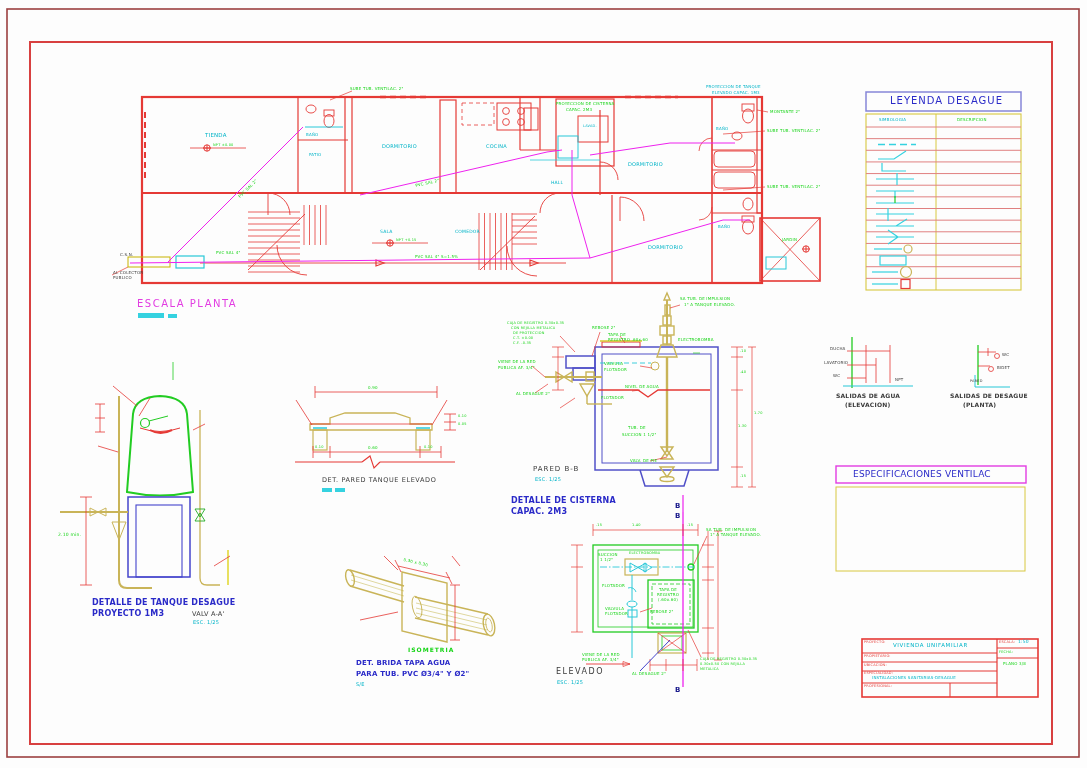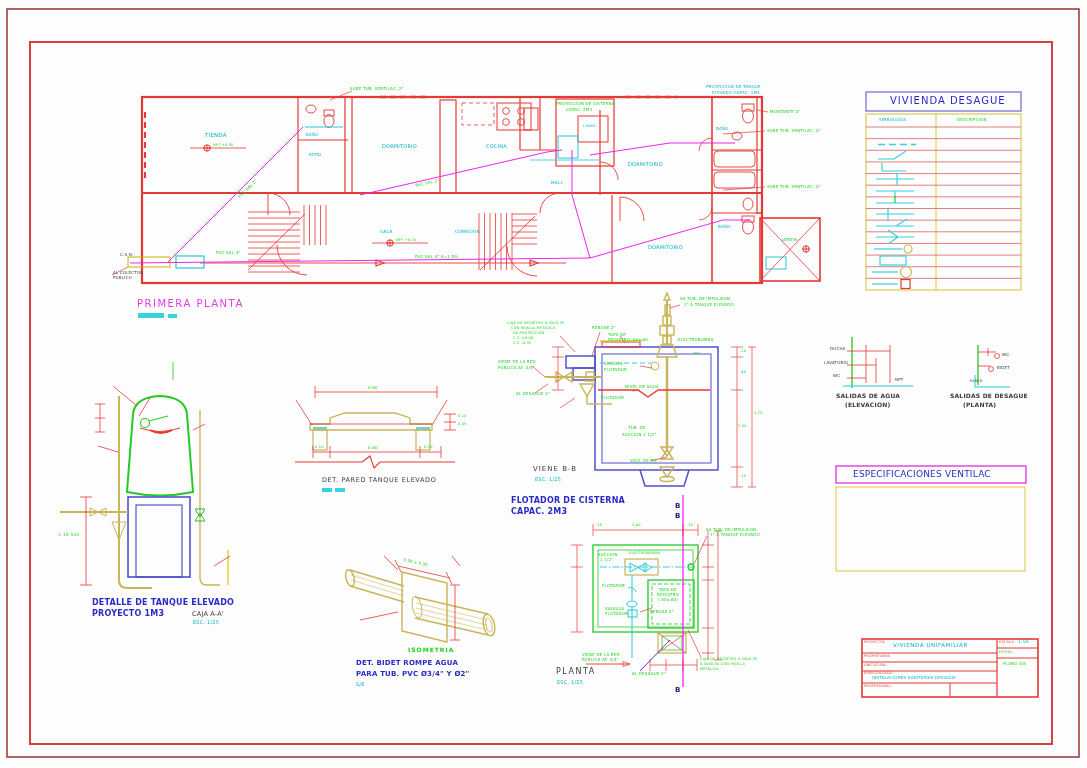--- a/index.html
+++ b/index.html
@@ -649,25 +649,25 @@
         <rect x="690" y="205" width="12" height="3" fill="#1bdb1b" stroke="none"></rect>
         <rect x="695" y="351" width="18" height="3" fill="#1bdb1b" stroke="none"></rect>
         <rect x="860" y="371" width="10" height="3" fill="#1bdb1b" stroke="none"></rect>
         <rect x="869" y="368" width="10" height="3" fill="#1bdb1b" stroke="none"></rect>
         <rect x="886" y="360" width="3" height="12" fill="#1bdb1b" stroke="none"></rect>
         <rect x="981" y="347" width="9" height="3" fill="#1bdb1b" stroke="none"></rect>
         <rect x="981" y="361" width="9" height="3" fill="#1bdb1b" stroke="none"></rect>
       </g>
 </svg>
 
-<div class="t c-bl s10" style="left:890px;top:96px;letter-spacing:1px">VIVIENDA DESAGUE</div>
+<div class="t c-bl s10" style="left:890px;top:96px;letter-spacing:1px">LEYENDA DESAGUE</div>
 <div class="t c-cy s4" style="left:879px;top:118px">SIMBOLOGIA</div>
 <div class="t c-gn s4" style="left:957px;top:118px">DESCRIPCION</div>
 
-<div class="t c-mg s10" style="left:137px;top:299px;letter-spacing:1.5px">PRIMERA PLANTA</div>
+<div class="t c-mg s10" style="left:137px;top:299px;letter-spacing:1.5px">ESCALA PLANTA</div>
 <div class="cbar" style="left:138px;top:313px;width:26px;height:5px"></div>
 <div class="cbar" style="left:168px;top:314px;width:9px;height:4px"></div>
 
 <div class="t c-cy s55" style="left:205px;top:133px">TIENDA</div>
 <div class="t c-cy s4" style="left:306px;top:133px">BAÑO</div>
 <div class="t c-cy s4" style="left:309px;top:153px">PATIO</div>
 <div class="t c-cy s5" style="left:382px;top:144px">DORMITORIO</div>
 <div class="t c-cy s5" style="left:486px;top:144px">COCINA</div>
 <div class="t c-cy s45" style="left:551px;top:181px">HALL</div>
 <div class="t c-cy s45" style="left:380px;top:230px">SALA</div>
@@ -690,39 +690,39 @@
 <div class="t c-bk s4" style="left:120px;top:253px">C.S.N.</div>
 <div class="t c-bk s4" style="left:113px;top:271px">AL COLECTOR</div>
 <div class="t c-bk s4" style="left:113px;top:276px">PUBLICO</div>
 <div class="t c-gn s4" style="left:216px;top:251px">PVC SAL 4"</div>
 <div class="t c-gn s4" style="left:415px;top:255px">PVC SAL 4" S=1.5%</div>
 <div class="t c-gn s4" style="left:238px;top:196px;transform:rotate(-45deg);transform-origin:left top">PVC SAL 2"</div>
 <div class="t c-gn s4" style="left:415px;top:184px;transform:rotate(-13deg);transform-origin:left top">PVC SAL 2"</div>
 <div class="t c-gn s3" style="left:213px;top:144px">NPT ±0.00</div>
 <div class="t c-gn s3" style="left:396px;top:239px">NPT +0.15</div>
 
-<div class="t c-bl s8 b" style="left:92px;top:599px">DETALLE DE TANQUE ELEVADO</div>
+<div class="t c-bl s8 b" style="left:92px;top:599px">DETALLE DE TANQUE DESAGUE</div>
 <div class="t c-bl s8 b" style="left:92px;top:610px">PROYECTO 1M3</div>
-<div class="t c-bk s65" style="left:192px;top:611px">CAJA  A-A'</div>
+<div class="t c-bk s65" style="left:192px;top:611px">VALV  A-A'</div>
 <div class="t c-cy s5" style="left:193px;top:620px">ESC. 1/25</div>
 <div class="t c-gn s45" style="left:58px;top:533px">2.10 min.</div>
 
 <div class="t c-bk s65" style="left:322px;top:477px;letter-spacing:.6px">DET. PARED TANQUE ELEVADO</div>
 <div class="cbar" style="left:322px;top:488px;width:10px;height:4px"></div>
 <div class="cbar" style="left:335px;top:488px;width:10px;height:4px"></div>
 <div class="t c-gn s4" style="left:368px;top:386px">0.90</div>
 <div class="t c-gn s4" style="left:368px;top:446px">0.60</div>
 <div class="t c-gn s3" style="left:315px;top:446px">0.10</div>
 <div class="t c-gn s3" style="left:424px;top:446px">0.10</div>
 <div class="t c-gn s3" style="left:458px;top:415px">0.10</div>
 <div class="t c-gn s3" style="left:458px;top:423px">0.05</div>
 
-<div class="t c-bk s7" style="left:533px;top:466px;letter-spacing:1px">VIENE B-B</div>
+<div class="t c-bk s7" style="left:533px;top:466px;letter-spacing:1px">PARED B-B</div>
 <div class="t c-cy s5" style="left:535px;top:477px">ESC. 1/25</div>
-<div class="t c-bl s8 b" style="left:511px;top:497px">FLOTADOR DE CISTERNA</div>
+<div class="t c-bl s8 b" style="left:511px;top:497px">DETALLE DE CISTERNA</div>
 <div class="t c-bl s8 b" style="left:511px;top:508px">CAPAC. 2M3</div>
 <div class="t c-nv s7 b" style="left:675px;top:503px">B</div>
 <div class="t c-gn s4" style="left:680px;top:297px">SA TUB. DE IMPULSION</div>
 <div class="t c-gn s4" style="left:684px;top:303px">1" A TANQUE ELEVADO.</div>
 <div class="t c-gn s4" style="left:678px;top:338px">ELECTROBOMBA</div>
 <div class="t c-gn s4" style="left:604px;top:362px">VALVULA</div>
 <div class="t c-gn s4" style="left:604px;top:368px">FLOTADOR</div>
 <div class="t c-gn s4" style="left:625px;top:385px">NIVEL DE AGUA</div>
 <div class="t c-gn s4" style="left:601px;top:396px">FLOTADOR</div>
 <div class="t c-gn s4" style="left:628px;top:426px">TUB. DE</div>
@@ -738,21 +738,21 @@
 <div class="t c-gn s4" style="left:608px;top:338px">REGISTRO .60x.60</div>
 <div class="t c-gn s4" style="left:498px;top:360px">VIENE DE LA RED</div>
 <div class="t c-gn s4" style="left:498px;top:366px">PUBLICA AF. 3/4"</div>
 <div class="t c-gn s4" style="left:516px;top:392px">AL DESAGUE 2"</div>
 <div class="t c-gn s3" style="left:740px;top:350px">.10</div>
 <div class="t c-gn s3" style="left:740px;top:371px">.40</div>
 <div class="t c-gn s3" style="left:738px;top:425px">1.30</div>
 <div class="t c-gn s3" style="left:740px;top:475px">.15</div>
 <div class="t c-gn s3" style="left:754px;top:412px">1.70</div>
 
-<div class="t c-bk s8" style="left:556px;top:668px;letter-spacing:1.5px">PLANTA</div>
+<div class="t c-bk s8" style="left:556px;top:668px;letter-spacing:1.5px">ELEVADO</div>
 <div class="t c-cy s5" style="left:557px;top:680px">ESC. 1/25</div>
 <div class="t c-nv s7 b" style="left:675px;top:513px">B</div>
 <div class="t c-nv s7 b" style="left:675px;top:687px">B</div>
 <div class="t c-gn s4" style="left:598px;top:553px">SUCCION</div>
 <div class="t c-gn s4" style="left:600px;top:558px">1 1/2"</div>
 <div class="t c-gn s3" style="left:629px;top:552px">ELECTROBOMBA</div>
 <div class="t c-gn s4" style="left:602px;top:584px">FLOTADOR</div>
 <div class="t c-gn s4" style="left:605px;top:607px">VALVULA</div>
 <div class="t c-gn s4" style="left:605px;top:612px">FLOTADOR</div>
 <div class="t c-gn s4" style="left:659px;top:588px">TAPA DE</div>
@@ -780,21 +780,21 @@
 
 <div class="t c-bk s4" style="left:1002px;top:353px">WC</div>
 <div class="t c-bk s4" style="left:997px;top:366px">BIDET</div>
 <div class="t c-bk s35 s3" style="left:970px;top:380px">PARED</div>
 <div class="t c-bk s6 b" style="left:950px;top:393px">SALIDAS DE DESAGUE</div>
 <div class="t c-bk s6 b" style="left:963px;top:402px">(PLANTA)</div>
 
 <div class="t c-bl s9" style="left:853px;top:470px">ESPECIFICACIONES VENTILAC</div>
 
 <div class="t c-gn s6 b" style="left:408px;top:647px;letter-spacing:1px">ISOMETRIA</div>
-<div class="t c-bl s7 b" style="left:356px;top:660px">DET. BIDET ROMPE AGUA</div>
+<div class="t c-bl s7 b" style="left:356px;top:660px">DET. BRIDA TAPA AGUA</div>
 <div class="t c-bl s7 b" style="left:356px;top:671px">PARA TUB. PVC Ø3/4" Y Ø2"</div>
 <div class="t c-cy s5" style="left:356px;top:682px">S/E</div>
 <div class="t c-gn s4" style="left:404px;top:558px;transform:rotate(13deg);transform-origin:left top">0.30 x 0.30</div>
 
 <div class="t c-rd s3" style="left:864px;top:641px">PROYECTO:</div>
 <div class="t c-cy s55" style="left:893px;top:643px;letter-spacing:.6px">VIVIENDA UNIFAMILIAR</div>
 <div class="t c-rd s3" style="left:864px;top:655px">PROPIETARIO:</div>
 <div class="t c-rd s3" style="left:864px;top:664px">UBICACION:</div>
 <div class="t c-rd s3" style="left:864px;top:672px">ESPECIALIDAD:</div>
 <div class="t c-cy s4" style="left:872px;top:676px">INSTALACIONES SANITARIAS-DESAGUE</div>

